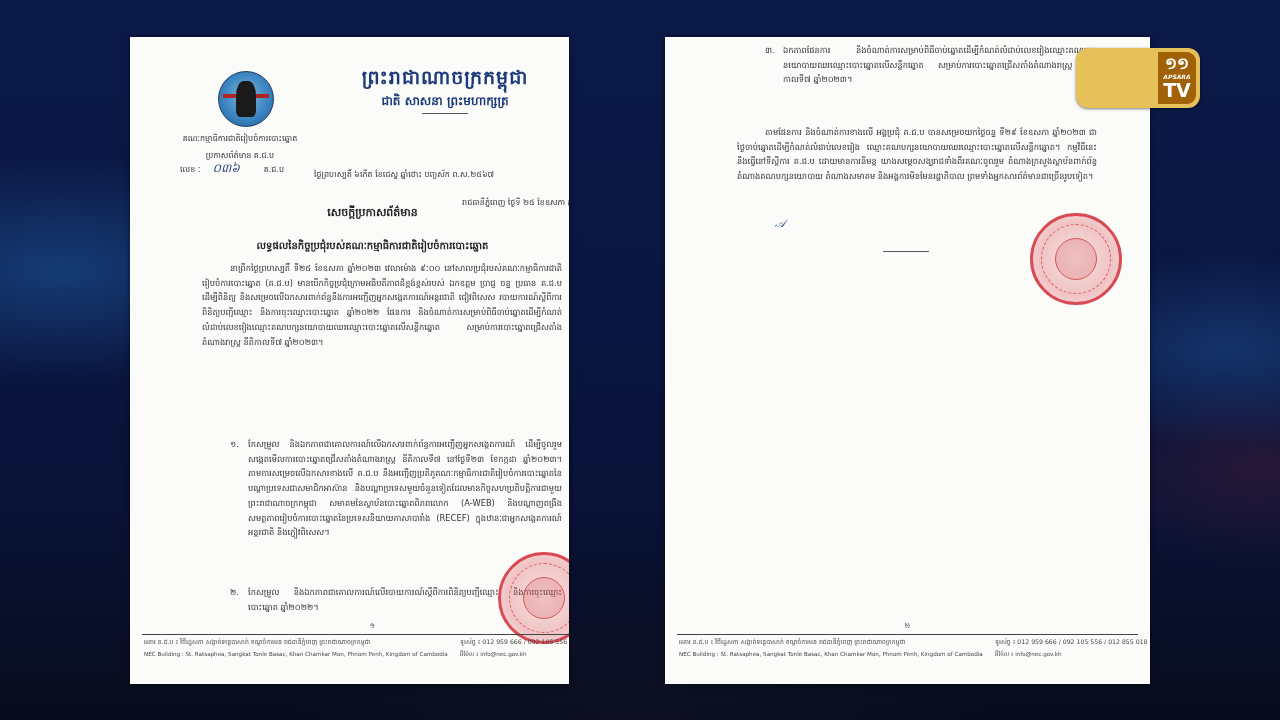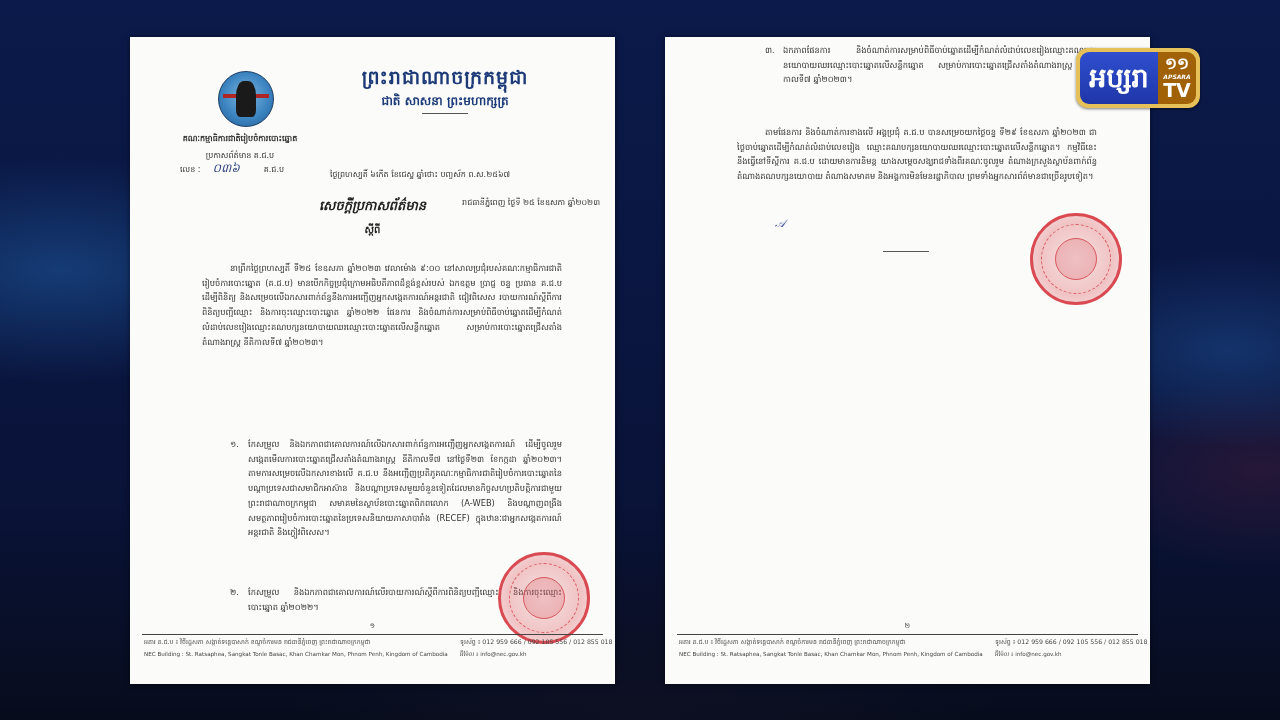--- a/index.html
+++ b/index.html
@@ -5,35 +5,35 @@
   html,body{margin:0;padding:0;}
   body{width:1280px;height:720px;overflow:hidden;position:relative;
     background:
       radial-gradient(ellipse 380px 160px at 60px 270px, rgba(30,90,160,0.55), transparent 70%),
       radial-gradient(ellipse 300px 140px at 1230px 350px, rgba(30,80,150,0.5), transparent 70%),
       radial-gradient(ellipse 260px 140px at 1260px 470px, rgba(90,30,50,0.35), transparent 70%),
       radial-gradient(ellipse 500px 200px at 640px 700px, rgba(20,20,40,0.5), transparent 70%),
       linear-gradient(180deg,#0b1a4a 0%,#0a1640 45%,#0a1338 70%,#070c1c 100%);
     font-family:"DejaVu Sans",sans-serif;}
   .page{position:absolute;top:37px;background:#fbfbfa;box-shadow:0 0 6px rgba(0,0,0,.5);overflow:hidden;color:#2a2a2a;}
-  #page1{left:130px;width:485px;height:647px;}
+  #page1{left:130px;width:439px;height:647px;}
   #page2{left:665px;width:485px;height:647px;}
   .abs{position:absolute;}
   .kh{font-family:"DejaVu Sans",sans-serif;}
   .logo-circle{left:88px;top:34px;width:54px;height:54px;border-radius:50%;background:radial-gradient(circle at 50% 45%,#7fb6de 0%,#3d86c2 55%,#1e5b92 100%);border:1px solid #1b3c64;}
   .logo-circle .fig{position:absolute;left:17px;top:9px;width:20px;height:36px;background:#1a1a1a;border-radius:40% 40% 20% 20%;}
   .logo-circle .arm{position:absolute;top:22px;width:18px;height:4px;background:#b02424;}
   .title-main{left:200px;top:28px;width:230px;text-align:center;font-size:19px;font-weight:bold;color:#1c3a78;letter-spacing:1px;}
   .title-sub{left:200px;top:56px;width:230px;text-align:center;font-size:12px;font-weight:bold;color:#1c3a78;}
   .orn{height:1px;background:#555;}
-  .org-name{left:10px;top:96px;width:200px;text-align:center;font-size:8px;font-weight:bold;color:#333;}
+  .org-name{left:10px;top:96px;width:200px;text-align:center;font-size:8px;font-weight:normal;color:#333;}
   .org-sub{left:10px;top:113px;width:200px;text-align:center;font-size:8px;color:#333;}
   .ref{left:50px;top:123px;font-size:8px;color:#333;white-space:pre;}
   .ref-num{font-family:"DejaVu Serif",serif;font-style:italic;font-size:12px;color:#2a3e7a;margin:0 24px 0 12px;}
-  .date1{left:200px;top:132px;width:280px;text-align:left;font-size:8px;color:#333;}
+  .date1{left:184px;top:132px;width:280px;text-align:left;font-size:8px;color:#333;}
   .date2{left:200px;top:160px;width:280px;text-align:right;font-size:8px;color:#333;padding-right:10px;box-sizing:border-box;}
   .doc-title{left:0;width:485px;text-align:center;font-weight:bold;color:#222;}
   .para{font-size:8.3px;line-height:14.7px;color:#333;text-align:justify;}
   .stamp{border-radius:50%;border:3px solid #d94a52;box-sizing:border-box;background:radial-gradient(circle,rgba(220,90,95,.15) 0%,rgba(220,90,95,.35) 60%,rgba(220,90,95,.1) 100%);}
   .stamp .inner{position:absolute;inset:8px;border-radius:50%;border:1.5px dashed #d9575e;}
   .stamp .core{position:absolute;inset:22px;border-radius:50%;border:1px solid #d9575e;background:rgba(217,87,94,.25);}
   .footer-line{left:12px;width:461px;height:1px;background:#444;}
   .footer-kh{font-size:6.2px;color:#444;white-space:nowrap;}
   .footer-en{font-size:5.6px;color:#444;white-space:nowrap;}
   .page-num{width:485px;left:0;text-align:center;font-size:7px;color:#444;}
@@ -57,22 +57,22 @@
   </div>
   <div class="abs title-main kh">ព្រះរាជាណាចក្រកម្ពុជា</div>
   <div class="abs title-sub kh">ជាតិ សាសនា ព្រះមហាក្សត្រ</div>
   <div class="abs orn" style="left:292px;top:76px;width:46px;"></div>
   <div class="abs org-name kh">គណៈកម្មាធិការជាតិរៀបចំការបោះឆ្នោត</div>
   <div class="abs org-sub kh">ប្រកាសព័ត៌មាន គ.ជ.ប</div>
   <div class="abs ref kh"><span>លេខ :</span><span class="ref-num">០៣៦</span><span>គ.ជ.ប</span></div>
   <div class="abs date1 kh">ថ្ងៃព្រហស្បតិ៍ ៦កើត ខែជេស្ឋ ឆ្នាំថោះ បញ្ចស័ក ព.ស.២៥៦៧</div>
   <div class="abs date2 kh">រាជធានីភ្នំពេញ ថ្ងៃទី ២៥ ខែឧសភា ឆ្នាំ២០២៣</div>
 
-  <div class="abs doc-title kh" style="top:160px;font-size:13px;font-style:italic;">សេចក្តីប្រកាសព័ត៌មាន</div>
-  <div class="abs doc-title kh" style="top:186px;font-size:10px;">ស្តីពី</div>
+  <div class="abs doc-title kh" style="top:168px;font-size:11px;">សេចក្តីប្រកាសព័ត៌មាន</div>
+  <div class="abs doc-title kh" style="top:202px;font-size:10px;">លទ្ធផលនៃកិច្ចប្រជុំរបស់គណៈកម្មាធិការជាតិរៀបចំការបោះឆ្នោត</div>
 
   <div class="abs para kh" style="left:72px;top:224px;width:360px;text-indent:28px;">នាព្រឹកថ្ងៃព្រហស្បតិ៍ ទី២៥ ខែឧសភា ឆ្នាំ២០២៣ វេលាម៉ោង ៩:០០ នៅសាលប្រជុំរបស់គណៈកម្មាធិការជាតិរៀបចំការបោះឆ្នោត (គ.ជ.ប) មានបើកកិច្ចប្រជុំក្រោមអធិបតីភាពដ៏ខ្ពង់ខ្ពស់របស់ ឯកឧត្តម ប្រាជ្ញ ចន្ទ ប្រធាន គ.ជ.ប ដើម្បីពិនិត្យ និងសម្រេចលើឯកសារពាក់ព័ន្ធនឹងការអញ្ជើញអ្នកសង្កេតការណ៍អន្តរជាតិ ជៀវពិសេស របាយការណ៍ស្តីពីការពិនិត្យបញ្ជីឈ្មោះ និងការចុះឈ្មោះបោះឆ្នោត ឆ្នាំ២០២២ ផែនការ និងចំណាត់ការសម្រាប់ពិធីចាប់ឆ្នោតដើម្បីកំណត់លំដាប់លេខរៀងឈ្មោះគណបក្សនយោបាយឈរឈ្មោះបោះឆ្នោតលើសន្លឹកឆ្នោត សម្រាប់ការបោះឆ្នោតជ្រើសតាំងតំណាងរាស្ត្រ នីតិកាលទី៧ ឆ្នាំ២០២៣។</div>
 
   <div class="abs para kh" style="left:100px;top:400px;width:20px;">១.</div>
   <div class="abs para kh" style="left:118px;top:400px;width:314px;">កែសម្រួល និងឯកភាពជាគោលការណ៍លើឯកសារពាក់ព័ន្ធការអញ្ជើញអ្នកសង្កេតការណ៍ ដើម្បីចូលរួមសង្កេតមើលការបោះឆ្នោតជ្រើសតាំងតំណាងរាស្ត្រ នីតិកាលទី៧ នៅថ្ងៃទី២៣ ខែកក្កដា ឆ្នាំ២០២៣។ តាមការសម្រេចលើឯកសារខាងលើ គ.ជ.ប នឹងអញ្ជើញប្រតិភូគណៈកម្មាធិការជាតិរៀបចំការបោះឆ្នោតនៃបណ្តាប្រទេសជាសមាជិកអាស៊ាន និងបណ្តាប្រទេសមួយចំនួនទៀតដែលមានកិច្ចសហប្រតិបត្តិការជាមួយព្រះរាជាណាចក្រកម្ពុជា សមាគមនៃស្ថាប័នបោះឆ្នោតពិភពលោក (A-WEB) និងបណ្តាញពង្រឹងសមត្ថភាពរៀបចំការបោះឆ្នោតនៃប្រទេសនិយាយភាសាបារាំង (RECEF) ក្នុងឋានៈជាអ្នកសង្កេតការណ៍អន្តរជាតិ និងភ្ញៀវពិសេស។</div>
   <div class="abs para kh" style="left:100px;top:548px;width:20px;">២.</div>
   <div class="abs para kh" style="left:118px;top:548px;width:314px;">កែសម្រួល និងឯកភាពជាគោលការណ៍លើរបាយការណ៍ស្តីពីការពិនិត្យបញ្ជីឈ្មោះ និងការចុះឈ្មោះបោះឆ្នោត ឆ្នាំ២០២២។</div>
 
   <div class="abs stamp" style="left:368px;top:515px;width:92px;height:92px;">
       <div class="inner"></div>
@@ -101,19 +101,18 @@
 
   <div class="abs page-num kh" style="top:584px;">២</div>
   <div class="abs footer-line" style="top:597px;"></div>
   <div class="abs footer-kh kh" style="left:14px;top:601px;">អគារ គ.ជ.ប ៖ វិថីរដ្ឋសភា សង្កាត់ទន្លេបាសាក់ ខណ្ឌចំការមន រាជធានីភ្នំពេញ ព្រះរាជាណាចក្រកម្ពុជា</div>
   <div class="abs footer-en" style="left:14px;top:614px;">NEC Building : St. Ratsaphea, Sangkat Tonle Basac, Khan Chamkar Mon, Phnom Penh, Kingdom of Cambodia</div>
   <div class="abs footer-kh kh" style="left:330px;top:601px;">ទូរស័ព្ទ ៖ 012 959 666 / 092 105 556 / 012 855 018</div>
   <div class="abs footer-en kh" style="left:330px;top:614px;">អ៊ីម៉ែល ៖ info@nec.gov.kh</div>
 </div>
 
 <div id="apsara-logo">
-  <div class="blue kh">អប្សរា</div>
   <div class="red">
     <div class="n kh">១១</div>
     <div class="a">APSARA</div>
     <div class="t">TV</div>
   </div>
 </div>
 
 </body></html>

